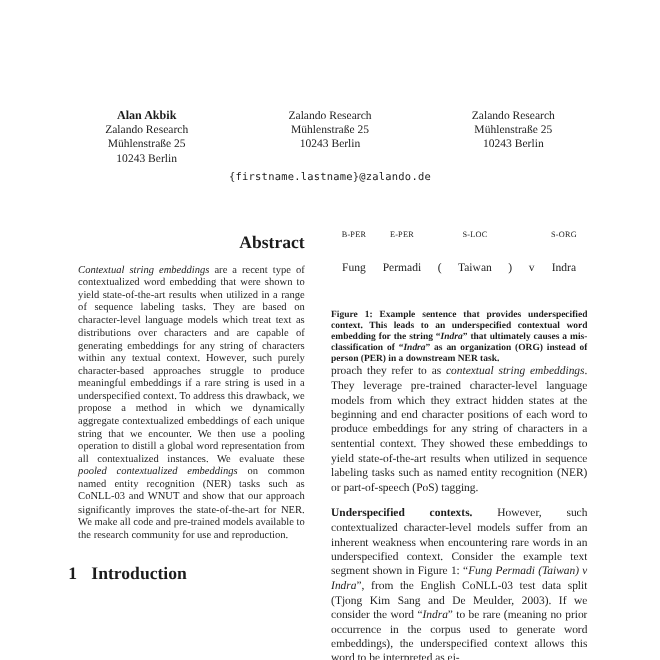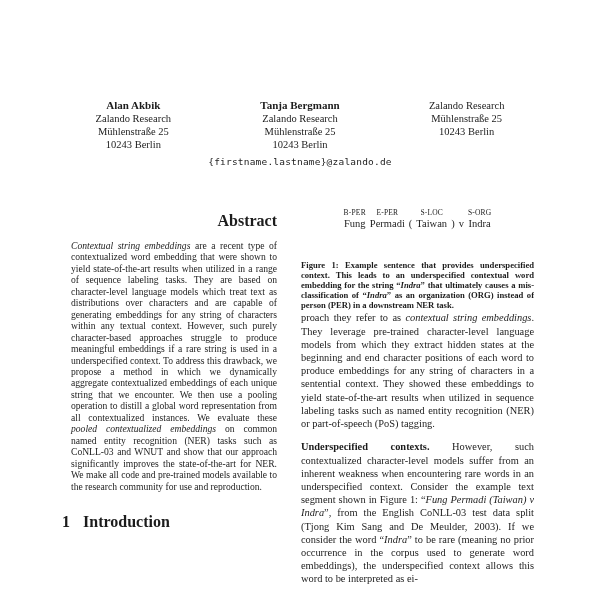--- a/index.html
+++ b/index.html
@@ -52,25 +52,25 @@
   .sec-num  { display:inline-block; min-width:21px; }
 
   .body-par {
     font-size:10.4px; line-height:13.2px;
     text-align:justify; margin-top:9px;
   }
 
   .figure { margin-top:8px; }
   .fig-row {
     display:flex; justify-content:center; 
-    gap:4px;
+    gap:15px;
   }
   .tok { text-align:center; }
   .tok-tag  { font-size:7.5px; line-height:9px; letter-spacing:0.2px; min-height:9px; }
-  .tok-word { font-size:10.5px; line-height:13px; }
+  .tok-word { font-size:10.5px; line-height:13px;margin-top:20px; }
 
   .fig-caption {
     margin-top:30px;
     font-size:8.6px; line-height:10.1px;
     text-align:justify;
     font-weight:bold;
   }
 
   .para1 { margin-top:1px; }
   .para2 { margin-top:10px; }
@@ -85,21 +85,20 @@
 
 
   <div class="authors">
     <div class="author">
       <div class="author-name">Alan Akbik</div>
       <div class="aff-line">Zalando Research</div>
       <div class="aff-line">Mühlenstraße 25</div>
       <div class="aff-line">10243 Berlin</div>
     </div>
     <div class="author">
-      <div class="author-name">Tanja Bergmann</div>
       <div class="aff-line">Zalando Research</div>
       <div class="aff-line">Mühlenstraße 25</div>
       <div class="aff-line">10243 Berlin</div>
     </div>
     <div class="author">
       <div class="aff-line">Zalando Research</div>
       <div class="aff-line">Mühlenstraße 25</div>
       <div class="aff-line">10243 Berlin</div>
     </div>
   </div>

